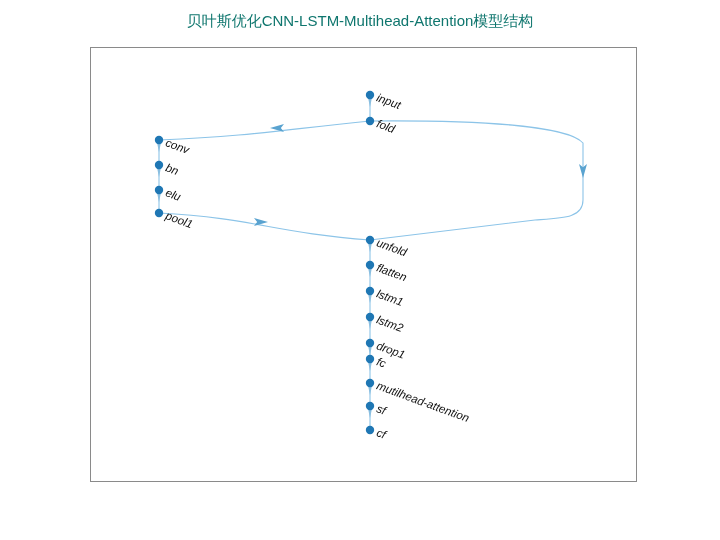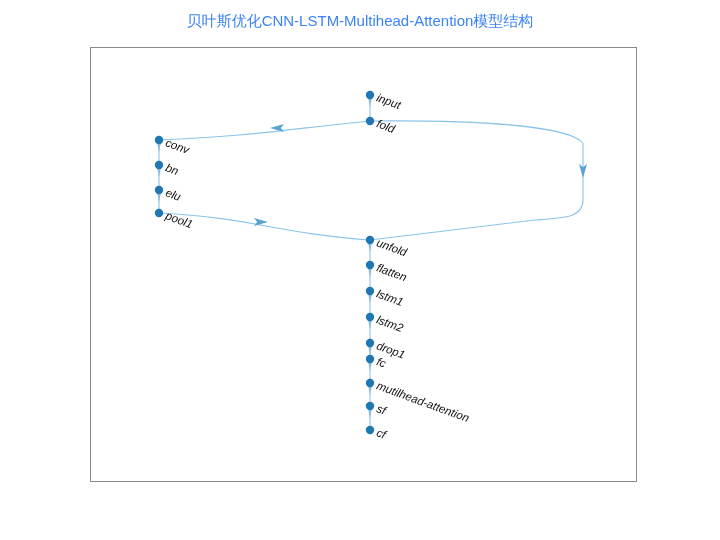--- a/index.html
+++ b/index.html
@@ -21,21 +21,21 @@
   }
   #fig-title {
     position: absolute;
     left: 0;
     top: 12px;
     width: 720px;
     text-align: center;
     font-family: "Liberation Sans", sans-serif;
     font-size: 15px;
     font-weight: 400;
-    color: #3b82f6;
+    color: #0f766e;
     letter-spacing: 0px;
     white-space: nowrap;
   }
   #axes-box {
     position: absolute;
     left: 90px;
     top: 47px;
     width: 547px;
     height: 435px;
     border: 1px solid #8a8a8a;

